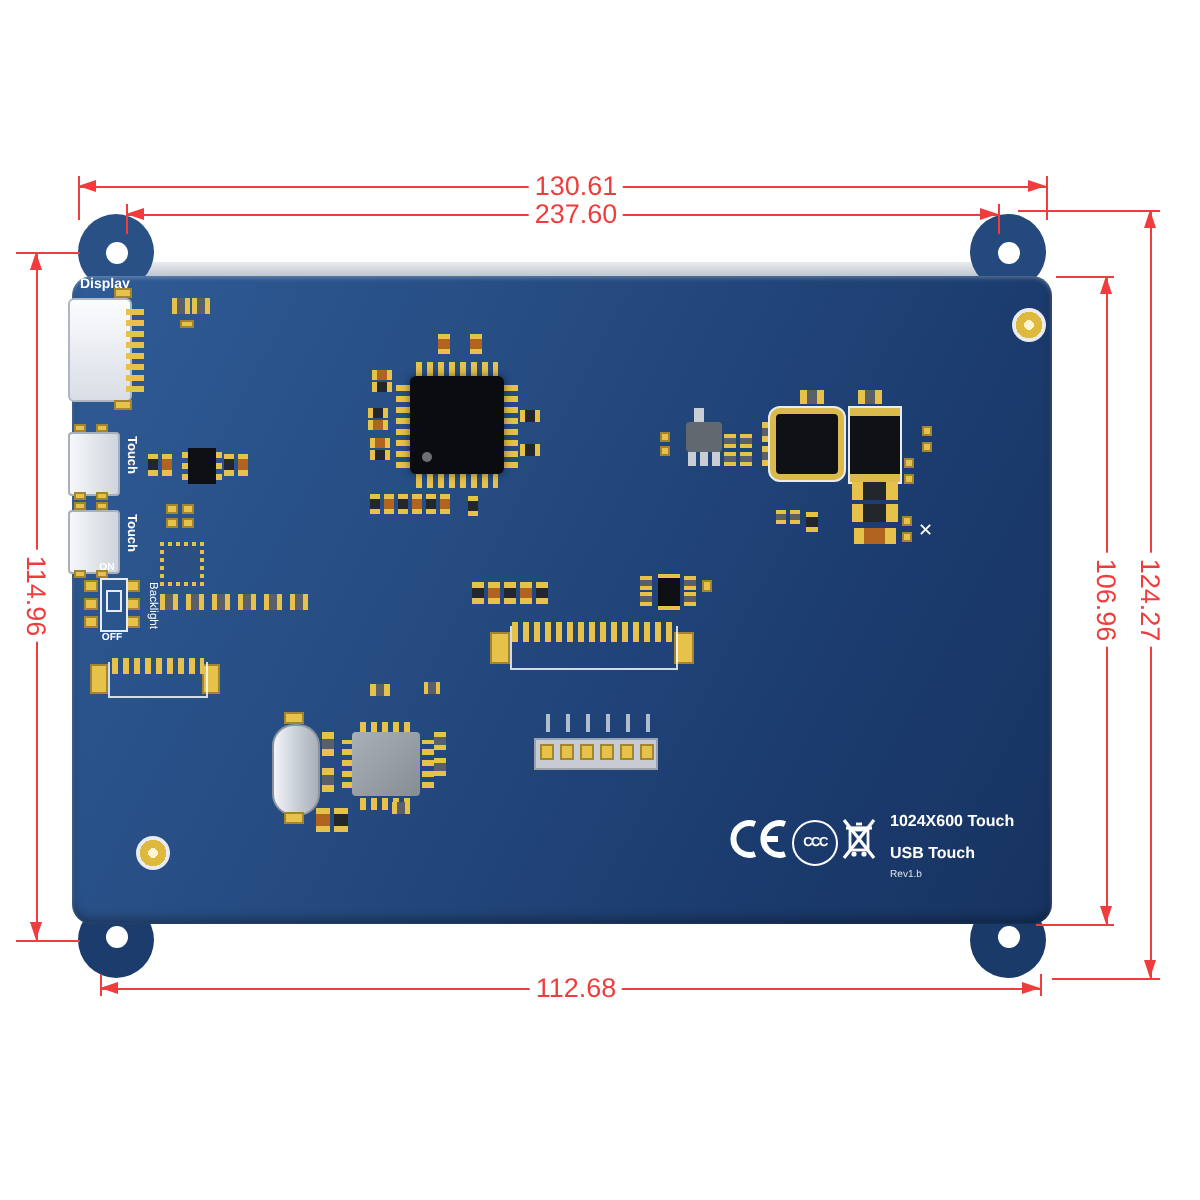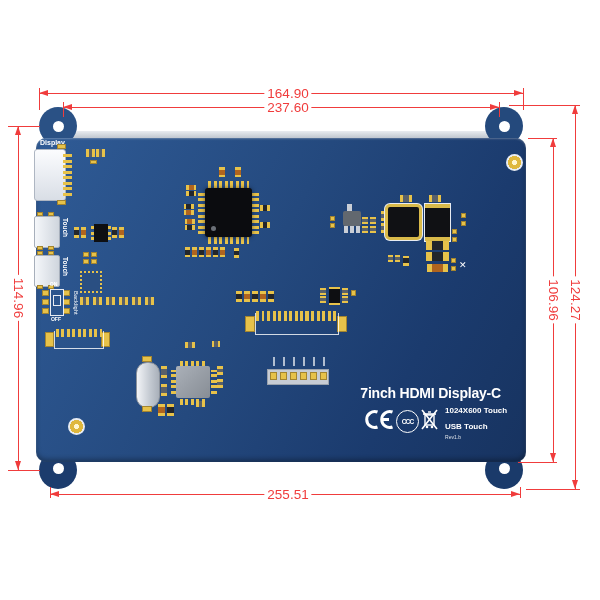--- a/index.html
+++ b/index.html
@@ -232,21 +232,20 @@
   <div class="cmp cap-v" style="left:395px;top:255px;width:5px;height:7px;"></div>
   <div class="cmp res-v" style="left:403px;top:256px;width:6px;height:10px;"></div>
   <div class="cmp pad" style="left:452px;top:229px;width:5px;height:5px;"></div>
   <div class="cmp pad" style="left:452px;top:237px;width:5px;height:5px;"></div>
   <div class="cmp pad" style="left:461px;top:213px;width:5px;height:5px;"></div>
   <div class="cmp pad" style="left:461px;top:221px;width:5px;height:5px;"></div>
   <div class="cmp pad" style="left:451px;top:258px;width:5px;height:5px;"></div>
   <div class="cmp pad" style="left:451px;top:266px;width:5px;height:5px;"></div>
   <div class="silk" style="left:459px;top:260px;font-size:9px;font-weight:normal;">✕</div>
 
-  <div class="pname">7inch HDMI Display-C</div>
 
   <svg class="abs" style="left:365px;top:409px;z-index:2;" width="29" height="21" viewBox="0 0 29 21">
     <path d="M 12.5 3 A 8 8 0 1 0 12.5 18" stroke="#fff" stroke-width="3" fill="none"></path>
     <path d="M 27.5 3 A 8 8 0 1 0 27.5 18" stroke="#fff" stroke-width="3" fill="none"></path>
     <line x1="17" y1="10.5" x2="24" y2="10.5" stroke="#fff" stroke-width="3"></line>
   </svg>
 
   <div class="cccwrap">
     <span class="ccctext">CCC</span>
   </div>
@@ -263,35 +262,35 @@
 
   <div class="spec" style="left:445px;top:406px;">1024X600 Touch</div>
   <div class="spec" style="left:445px;top:422px;">USB Touch</div>
   <div class="rev" style="left:445px;top:435px;">Rev1.b</div>
 
   <div class="dim" style="left:39px;top:92.5px;width:484px;height:1.5px;"></div>
   <div class="arr l" style="left:39px;top:89.8px;"></div>
   <div class="arr r" style="left:514px;top:89.8px;"></div>
   <div class="dim" style="left:38.5px;top:88px;width:1.5px;height:22px;"></div>
   <div class="dim" style="left:522.5px;top:88px;width:1.5px;height:22px;"></div>
-  <div class="dimlabel" style="left:288px;top:93px;">164.90</div>
+  <div class="dimlabel" style="left:288px;top:93px;">130.61</div>
 
   <div class="dim" style="left:63px;top:106.5px;width:436px;height:1.5px;"></div>
   <div class="arr l" style="left:63px;top:103.8px;"></div>
   <div class="arr r" style="left:490px;top:103.8px;"></div>
   <div class="dim" style="left:62.5px;top:102px;width:1.5px;height:15px;"></div>
   <div class="dim" style="left:498.5px;top:102px;width:1.5px;height:15px;"></div>
   <div class="dimlabel" style="left:288px;top:107px;">237.60</div>
 
   <div class="dim" style="left:50px;top:493.5px;width:470px;height:1.5px;"></div>
   <div class="arr l" style="left:50px;top:490.8px;"></div>
   <div class="arr r" style="left:511px;top:490.8px;"></div>
   <div class="dim" style="left:49.5px;top:487px;width:1.5px;height:11px;"></div>
   <div class="dim" style="left:519.5px;top:487px;width:1.5px;height:11px;"></div>
-  <div class="dimlabel" style="left:288px;top:494px;">255.51</div>
+  <div class="dimlabel" style="left:288px;top:494px;">112.68</div>
 
   <div class="dim" style="left:17.5px;top:126px;width:1.5px;height:344px;"></div>
   <div class="arr u" style="left:14.8px;top:126px;"></div>
   <div class="arr d" style="left:14.8px;top:461px;"></div>
   <div class="dim" style="left:8px;top:125.5px;width:32px;height:1.5px;"></div>
   <div class="dim" style="left:8px;top:469.5px;width:32px;height:1.5px;"></div>
   <div class="dimlabel v" style="left:18px;top:298px;">114.96</div>
 
   <div class="dim" style="left:552.5px;top:138px;width:1.5px;height:324px;"></div>
   <div class="arr u" style="left:549.8px;top:138px;"></div>

